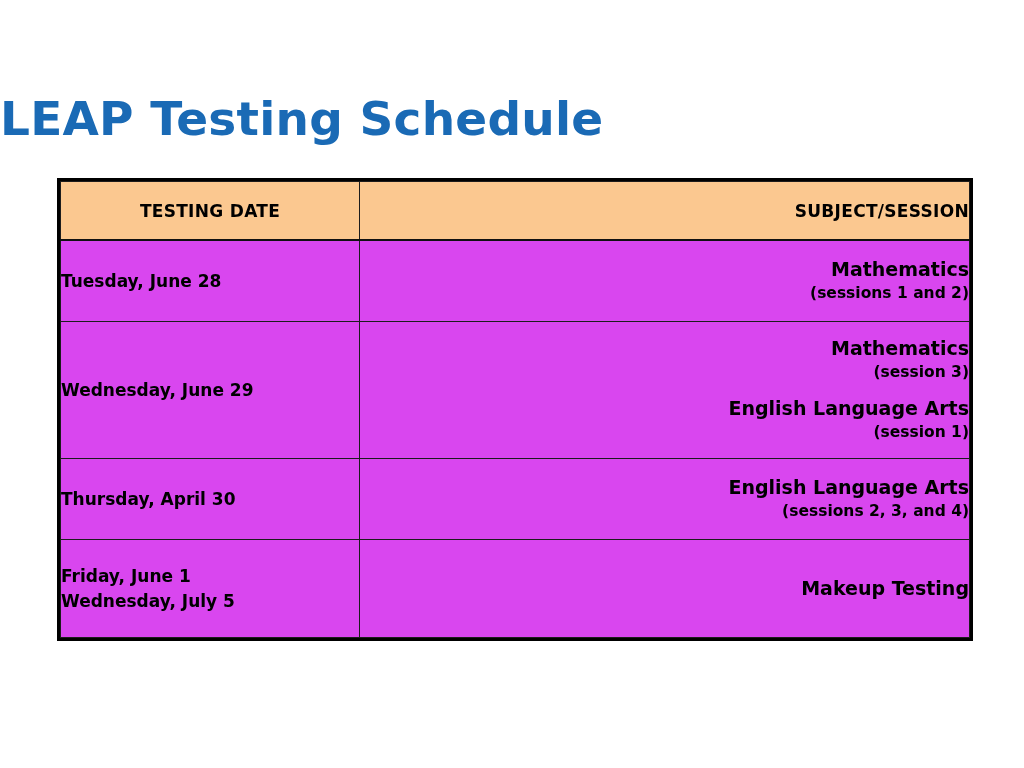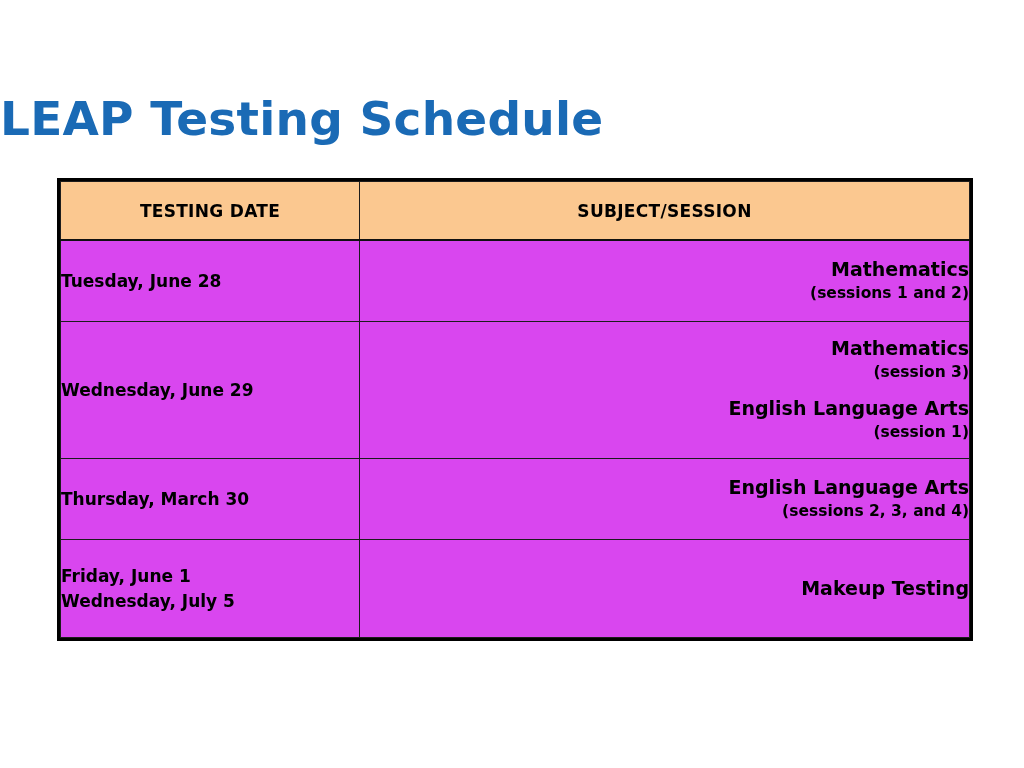--- a/index.html
+++ b/index.html
@@ -64,21 +64,21 @@
     vertical-align: middle;
     color: #000000;
   }
 
   
   .hdr-cell {
     background: #fbc890;
     height: 57px;
     font-size: 17px;
     font-weight: bold;
-    text-align: center;
+    text-align: right;
     letter-spacing: 0.3px;
     border-bottom: 2px solid #111111 !important;
   }
   .hdr-cell.date-hdr {
     text-align: center;
   }
 
   
   .date-cell {
     text-align: left;
@@ -165,21 +165,21 @@
             </div>
             <div class="subject-block">
               <div class="subject-main">English Language Arts</div>
               <div class="subject-sub">(session 1)</div>
             </div>
           </td>
         </tr>
 
         <tr class="row-r2">
           <td class="date-cell">
-            <span class="date-line">Thursday, March 30</span>
+            <span class="date-line">Thursday, April 30</span>
           </td>
           <td class="subject-cell">
             <div class="subject-block">
               <div class="subject-main">English Language Arts</div>
               <div class="subject-sub">(sessions 2, 3, and 4)</div>
             </div>
           </td>
         </tr>
 
         <tr class="row-r3">

